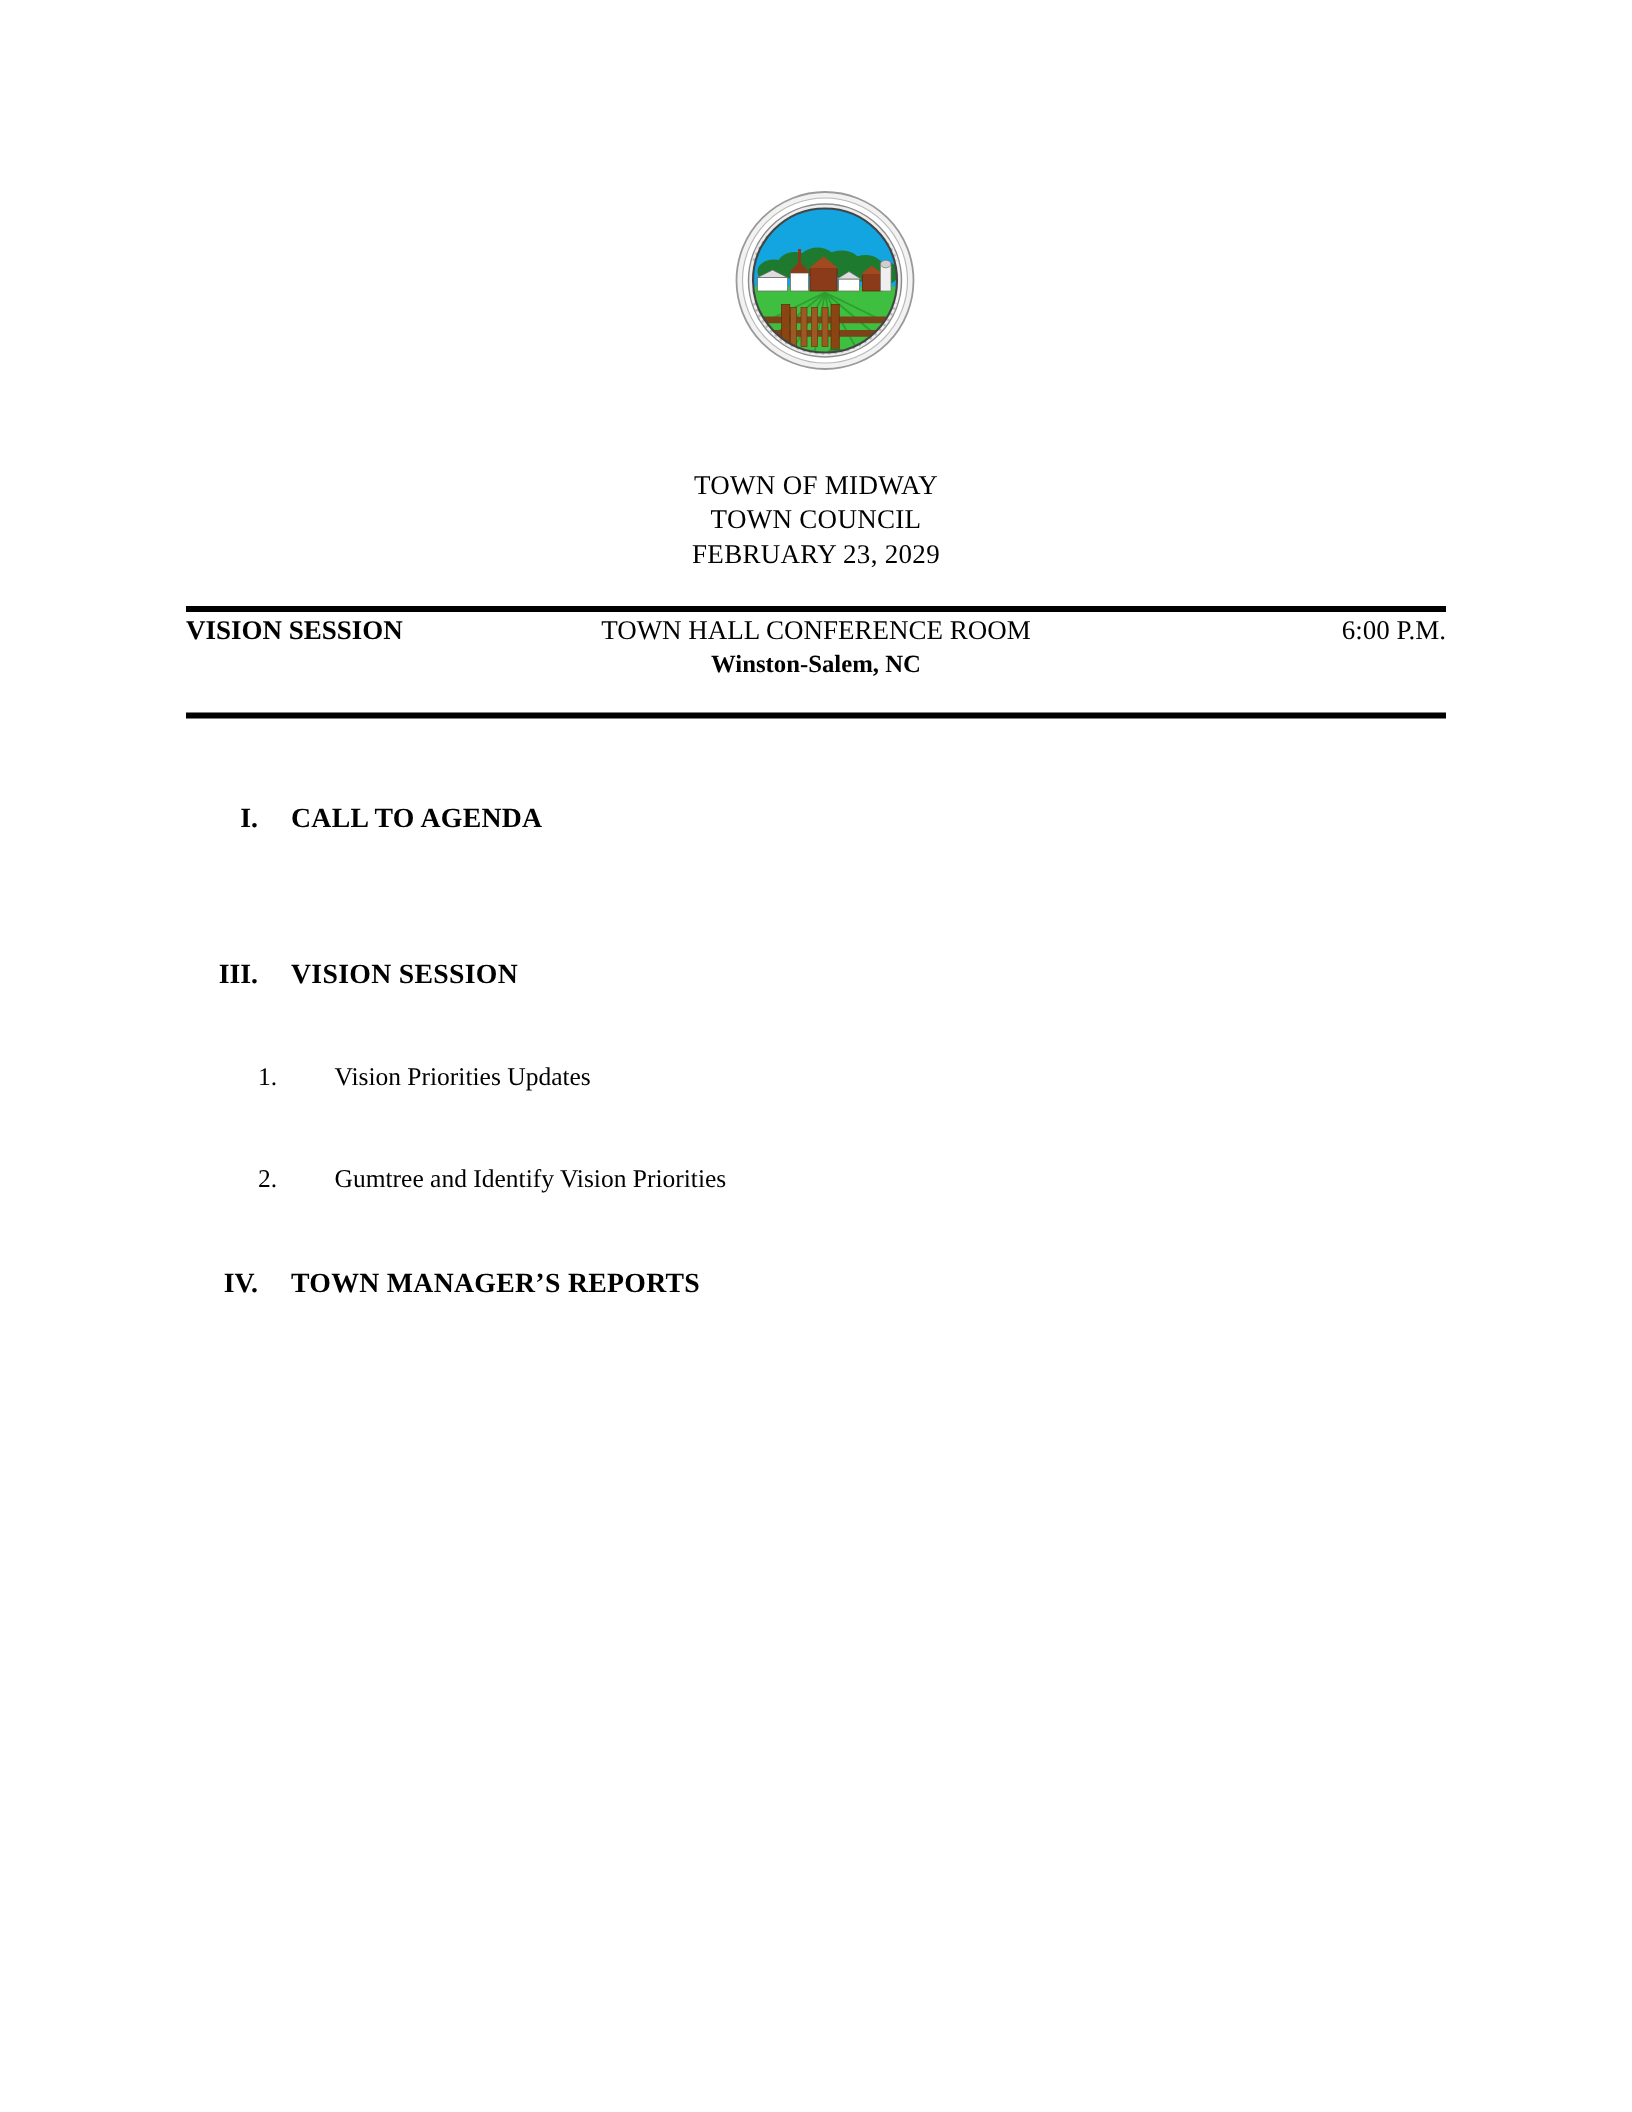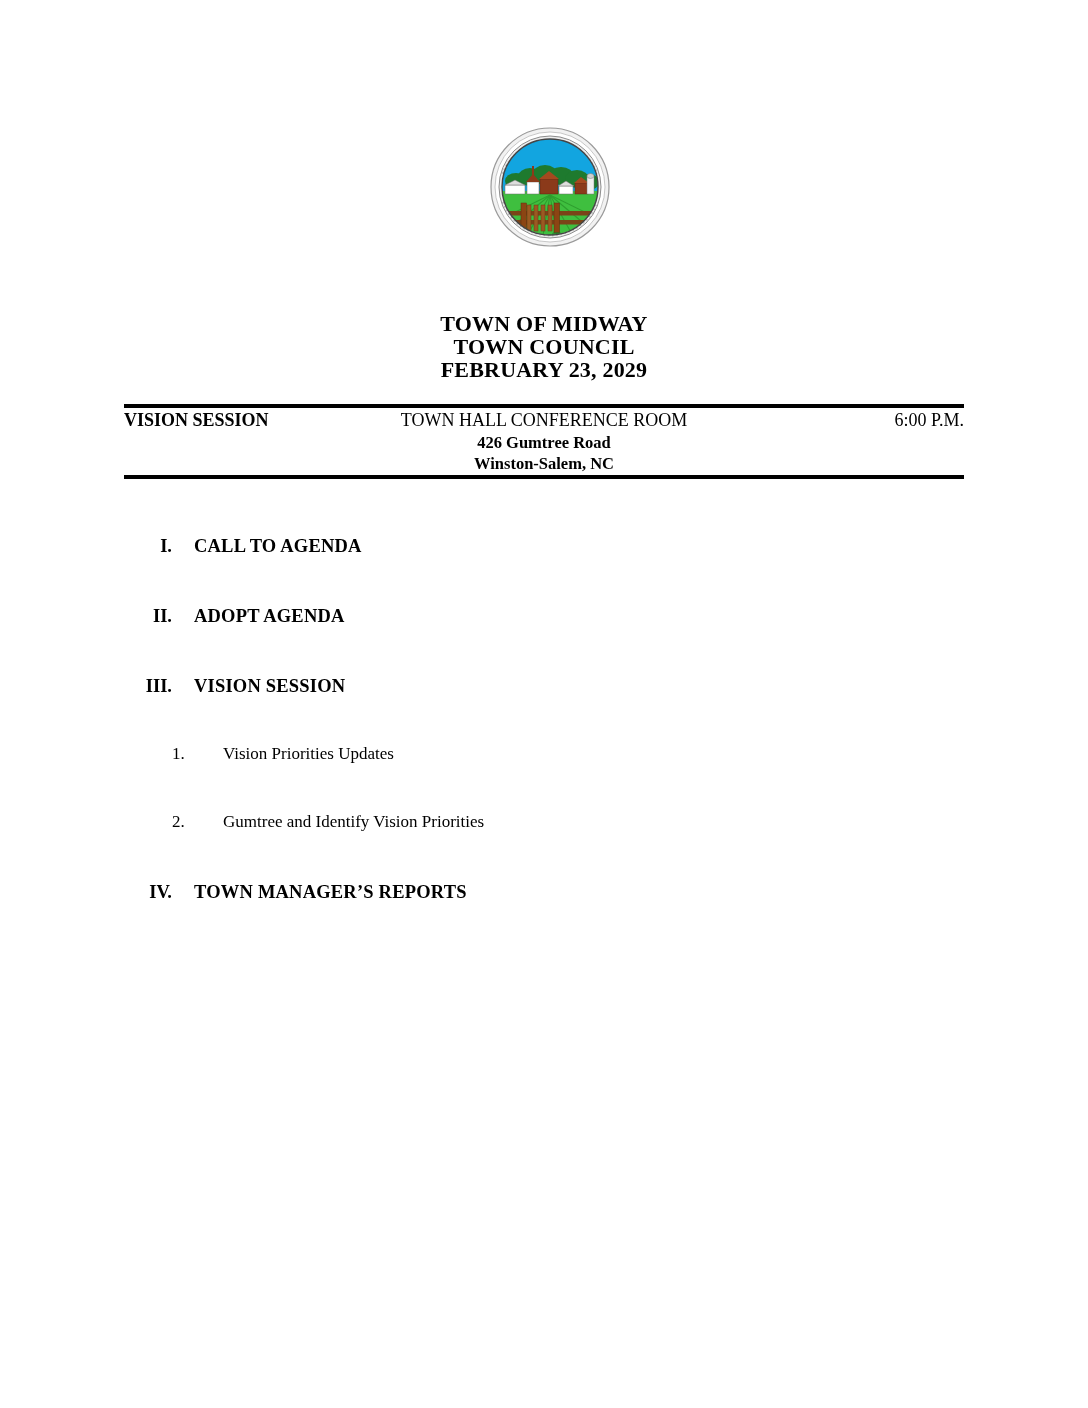--- a/index.html
+++ b/index.html
@@ -33,22 +33,22 @@
   
   .doc-header {
     position: absolute;
     left: 0;
     top: 312px;
     width: 1088px;
     text-align: center;
     line-height: 23px;
   }
   .doc-header .hline {
-    font-weight: bold;
-    font-size: 22px;
+    font-weight: normal;
+    font-size: 18px;
     letter-spacing: 0.2px;
     white-space: nowrap;
   }
 
   
   .rule {
     position: absolute;
     left: 124px;
     width: 840px;
     height: 4px;
@@ -238,37 +238,32 @@
 
   <div class="rule rule-top"></div>
   <div class="rule rule-bottom"></div>
 
   <div class="meeting-band">
     <div class="band-row1">
       <span class="band-left">VISION SESSION</span>
       <span class="band-center">TOWN HALL CONFERENCE ROOM</span>
       <span class="band-right">6:00 P.M.</span>
     </div>
-    <div class="band-sub">426 Gumtree Road</div>
     <div class="band-sub">Winston-Salem, NC</div>
   </div>
 
   <div class="agenda">
 
     <div class="agenda-item">
       <span class="numeral">I.</span>
       <span class="label">CALL TO AGENDA</span>
     </div>
 
     <div class="gap-md"></div>
 
-    <div class="agenda-item">
-      <span class="numeral">II.</span>
-      <span class="label">ADOPT AGENDA</span>
-    </div>
 
     <div class="gap-md"></div>
 
     <div class="agenda-item">
       <span class="numeral">III.</span>
       <span class="label">VISION SESSION</span>
     </div>
 
     <div class="gap-sm"></div>
 

